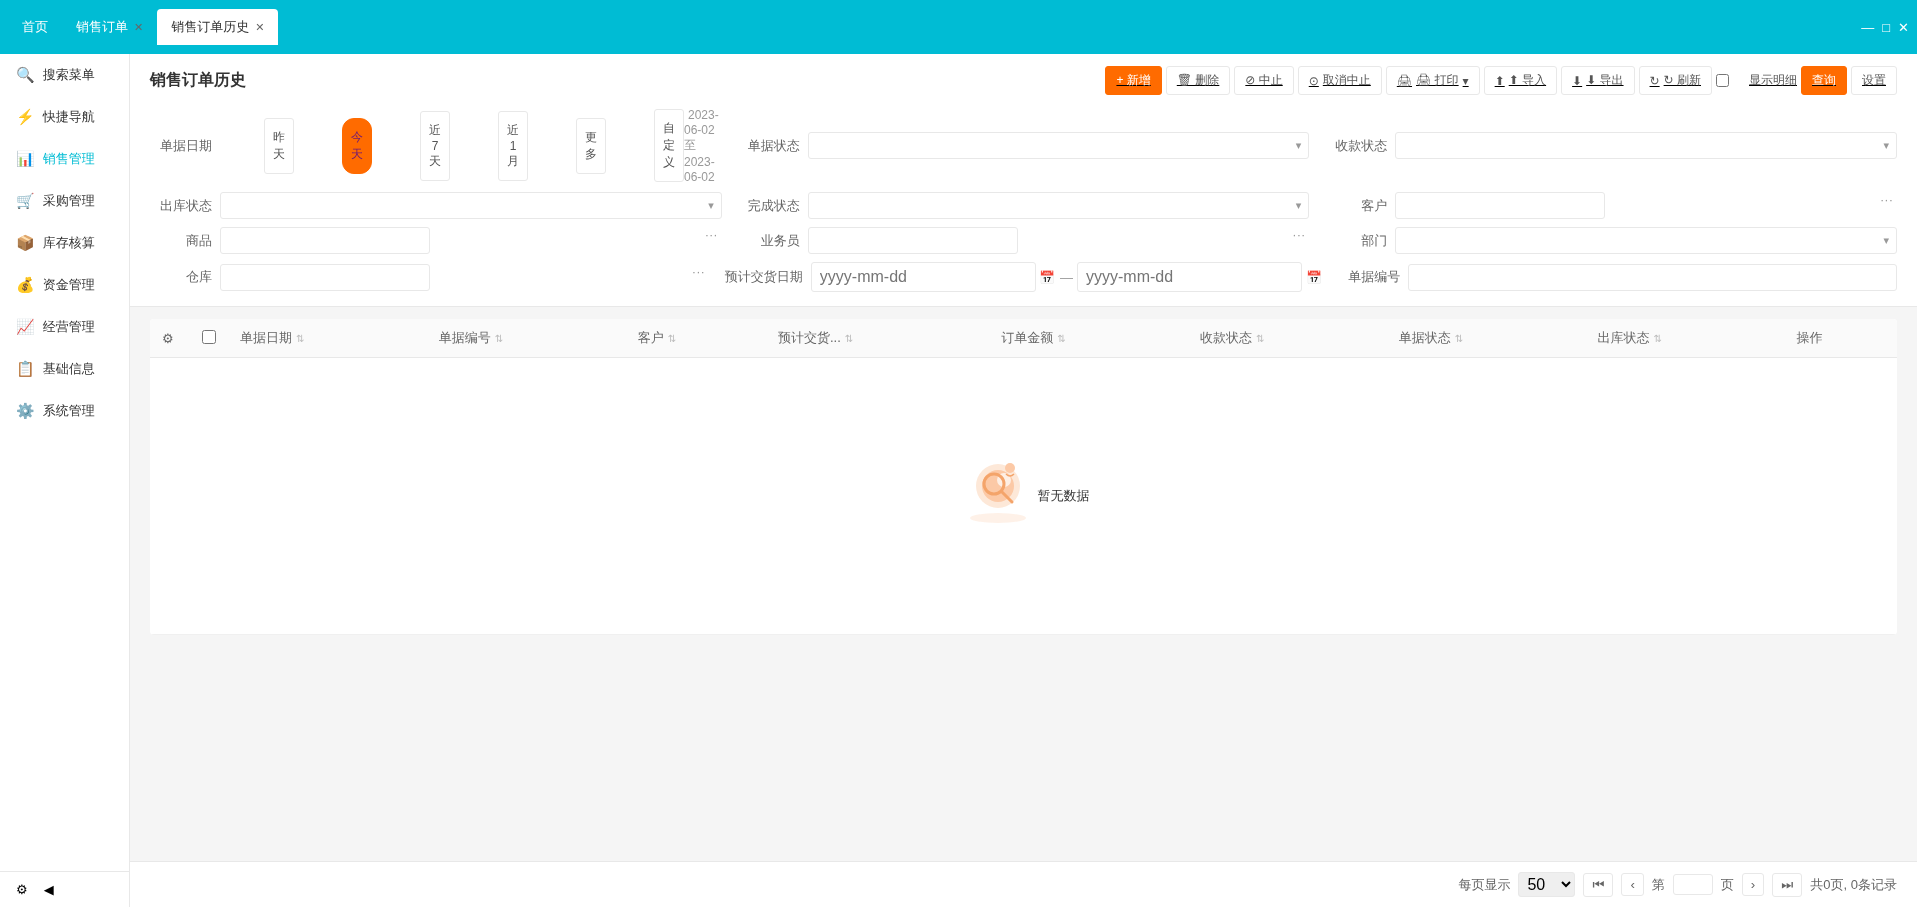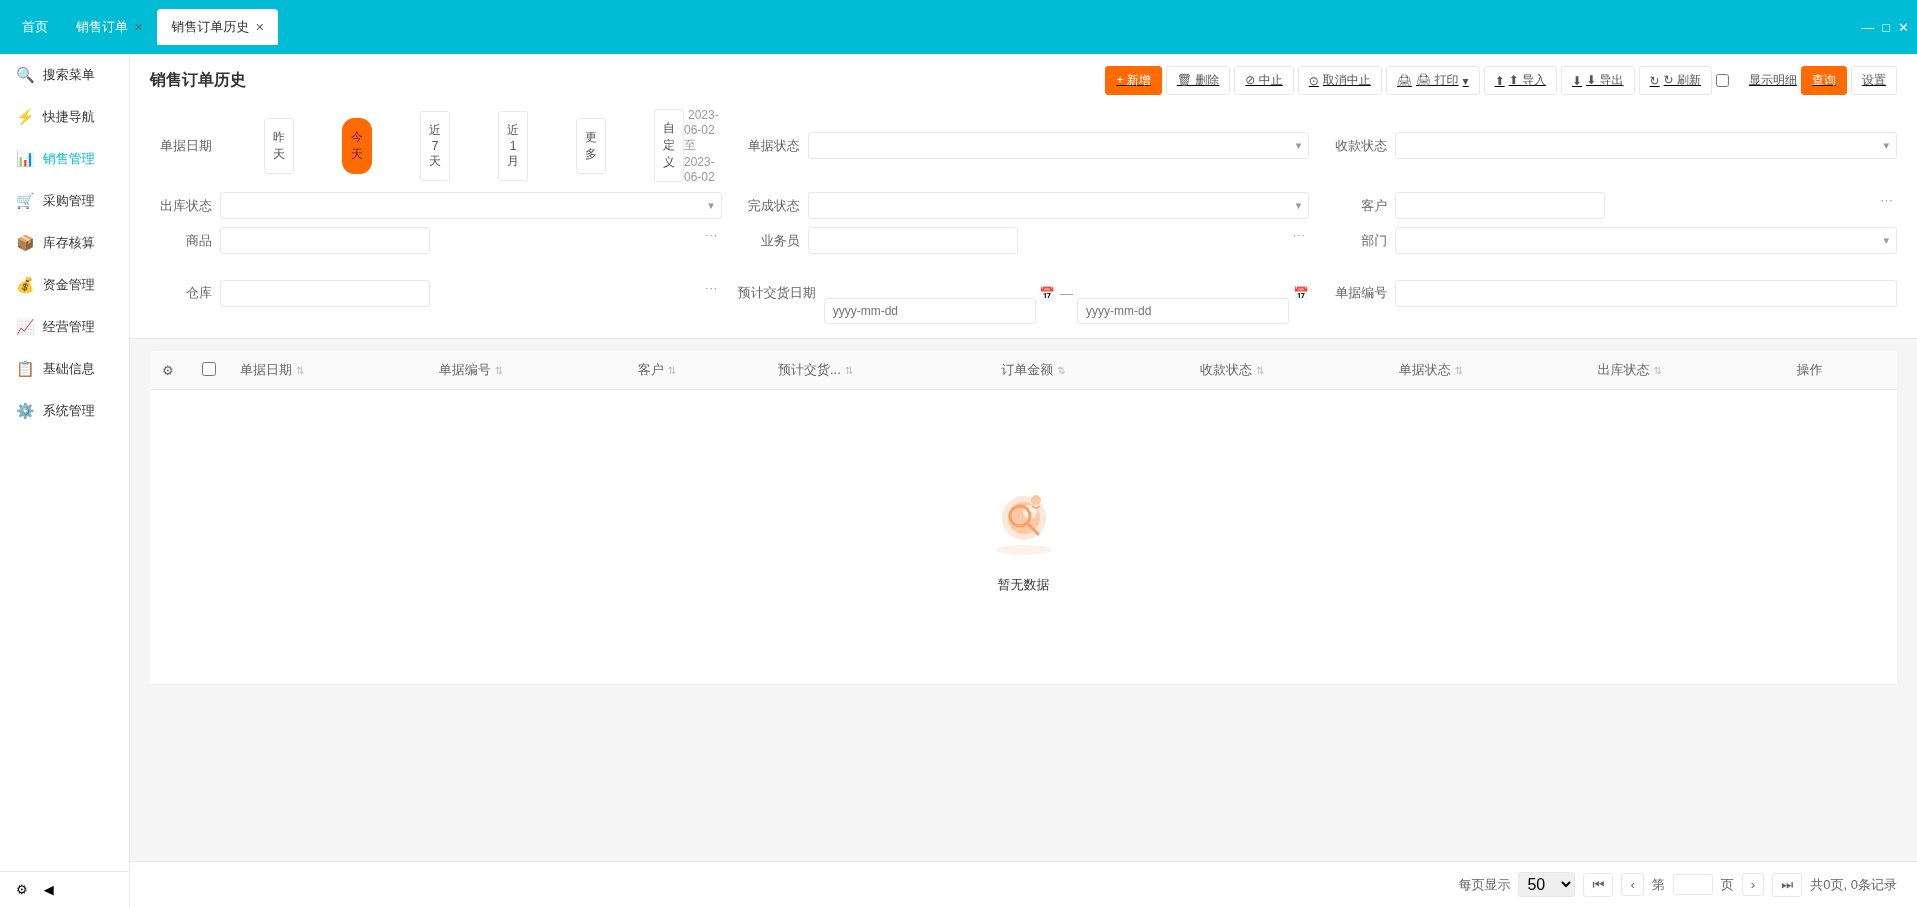--- a/index.html
+++ b/index.html
@@ -196,21 +196,20 @@
       width: 40px;
       text-align: center;
     }
     .checkbox-th {
       width: 36px;
     }
 
     
     .empty-state {
       display: flex;
-      flex-direction: column;
       align-items: center;
       justify-content: center;
       padding: 80px 20px;
     }
     .empty-icon {
       width: 80px;
       height: 80px;
       margin-bottom: 16px;
     }
 
@@ -309,24 +308,23 @@
       display: flex;
       align-items: center;
       gap: 4px;
       flex: 1;
     }
     .date-input {
       flex: 1;
       border: 1px solid #e8e8e8;
       border-radius: 3px;
       padding: 5px 8px;
-      font-size: 12px;
+      font-size: 16px;
       color: #999;
       outline: none;
-      margin-top: 36px;
     }
     .date-icon { color: #999; cursor: pointer; font-size: 13px; }
     .dash { color: #999; }
 
     .input-with-dots {
       flex: 1;
       border: 1px solid #e8e8e8;
       border-radius: 3px;
       padding: 5px 28px 5px 8px;
       font-size: 13px;

